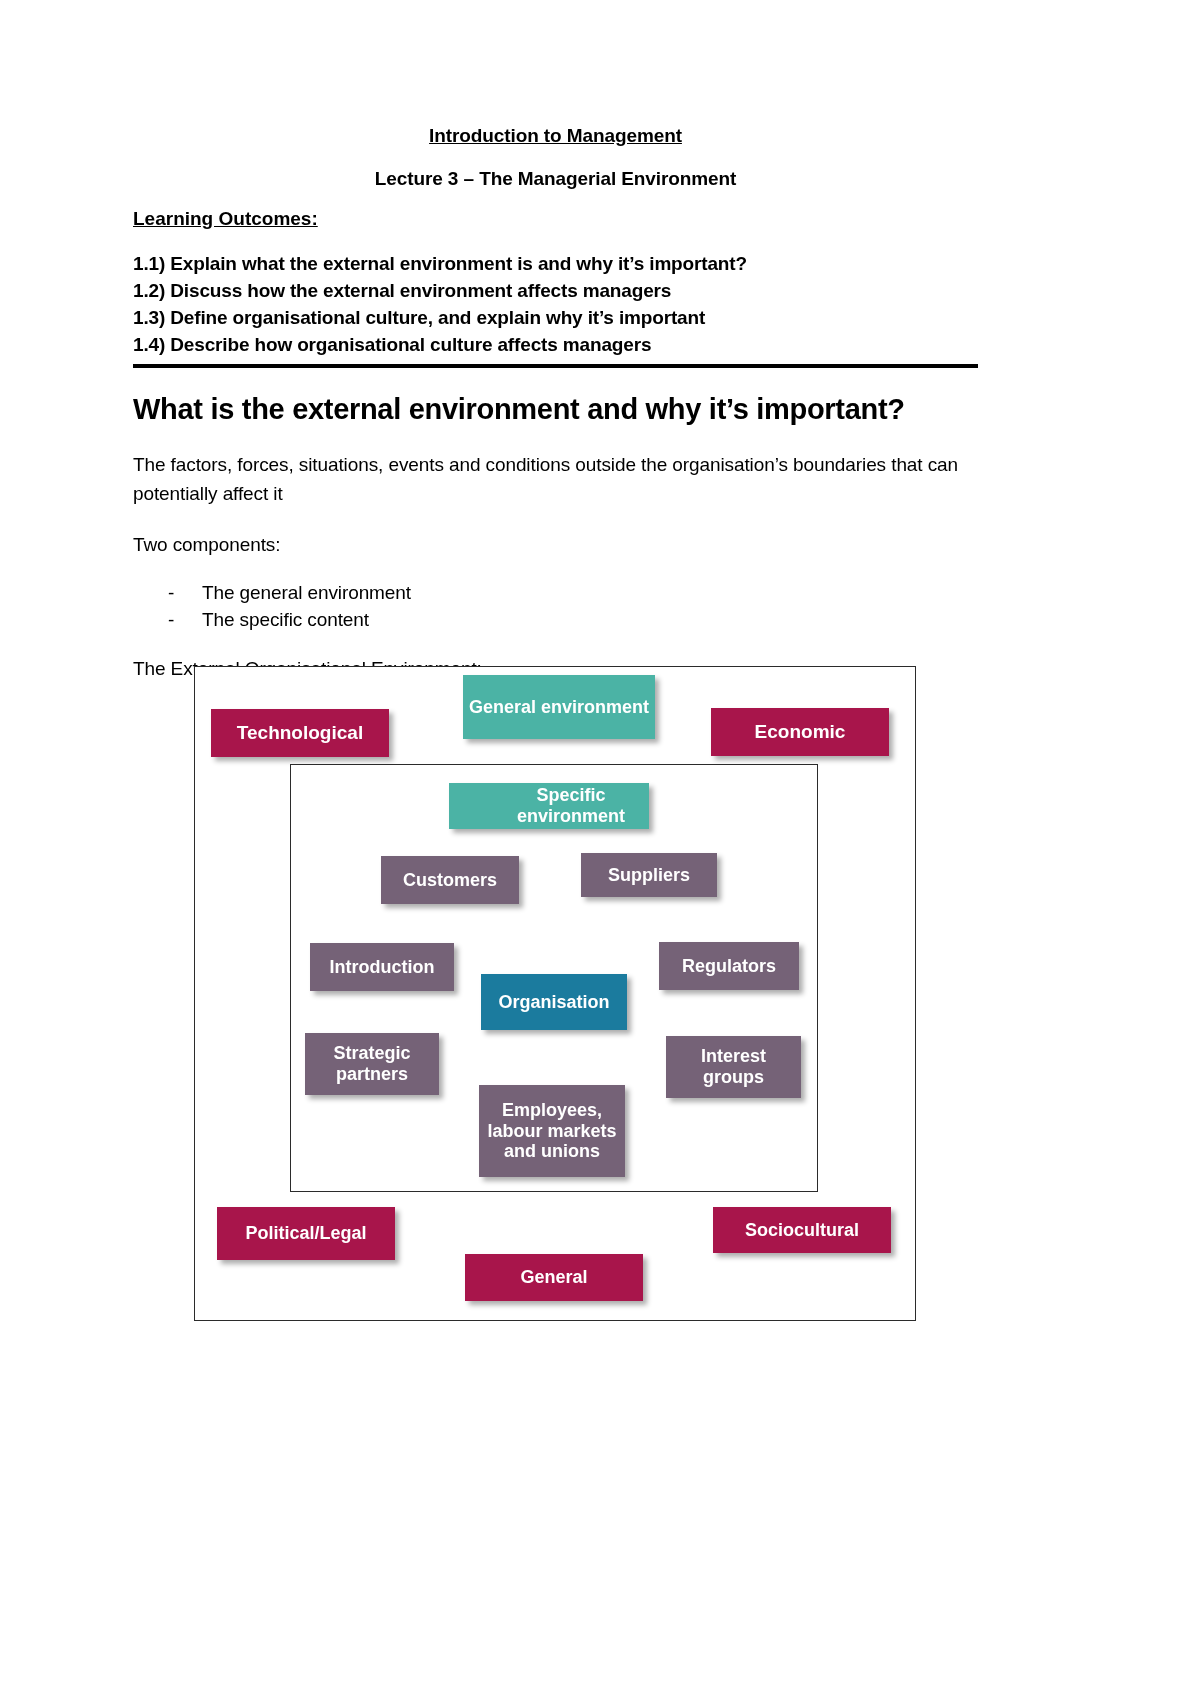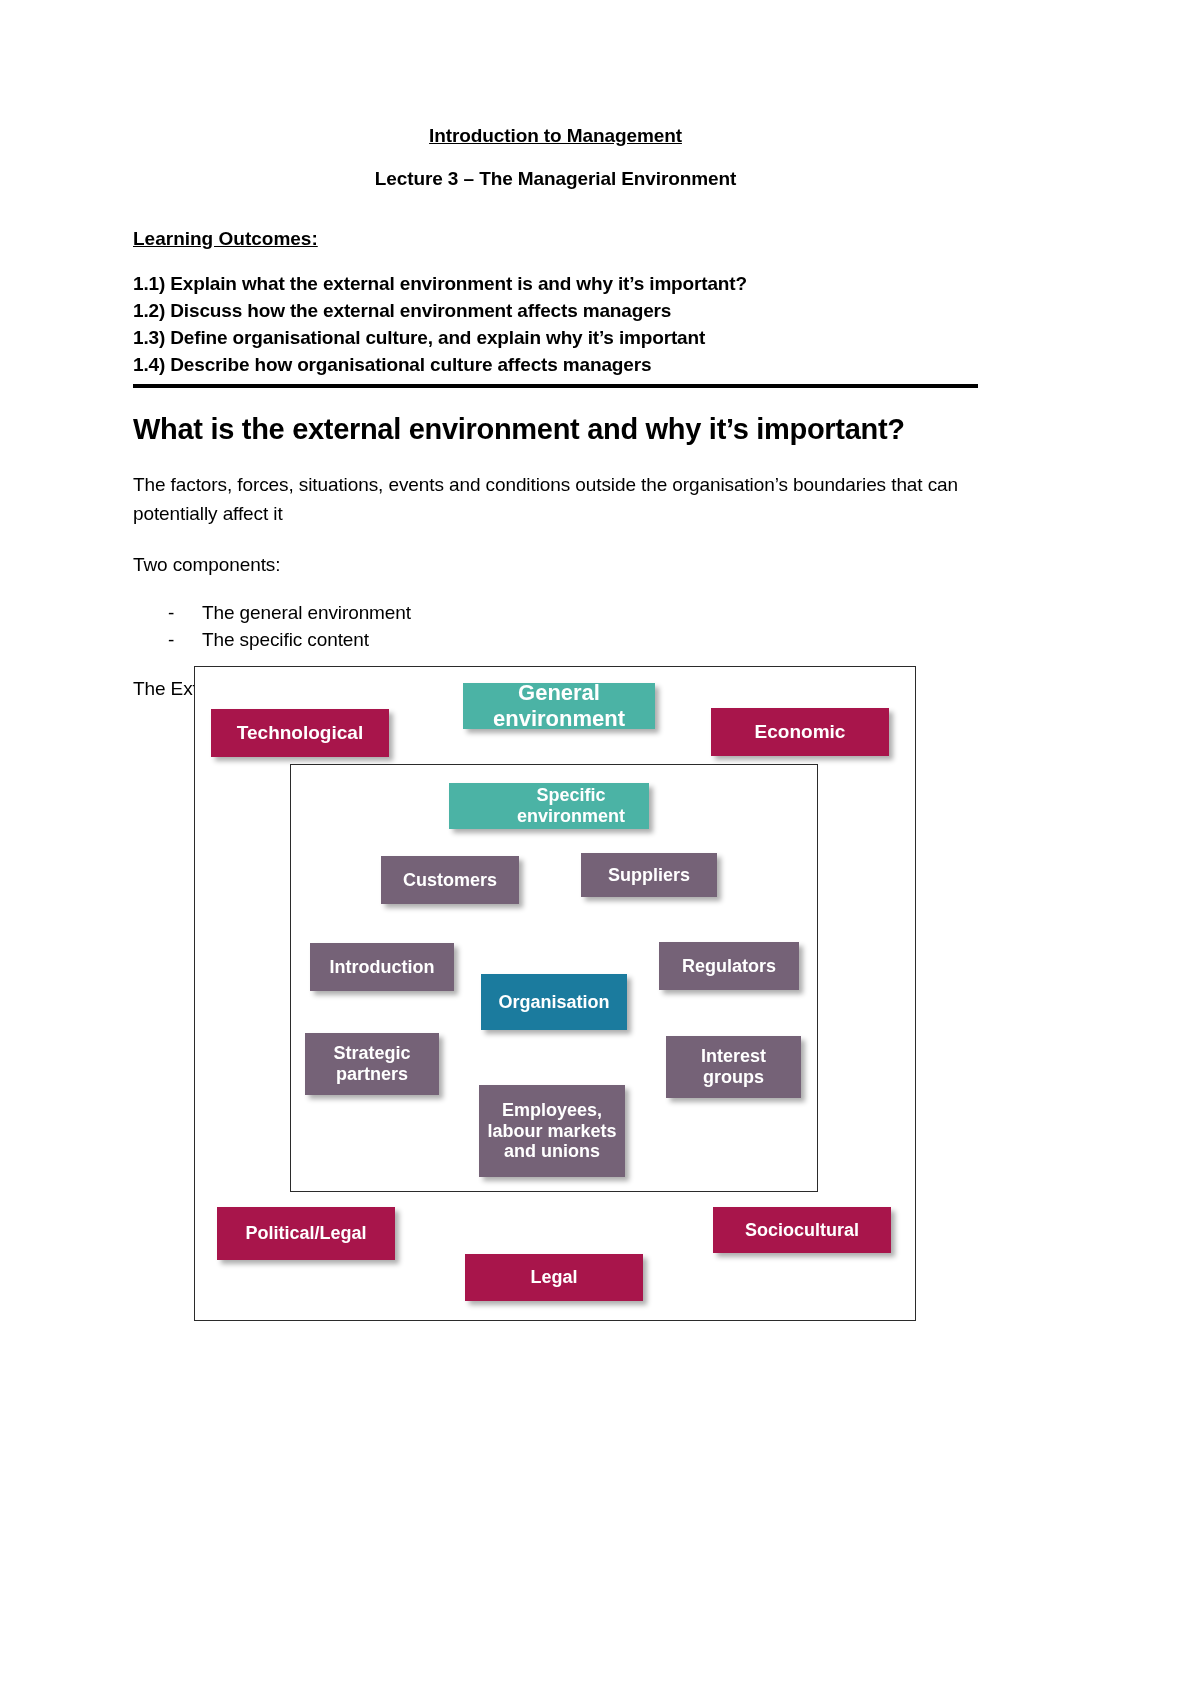--- a/index.html
+++ b/index.html
@@ -47,21 +47,21 @@
     font-size: 19px;
     line-height: 28px;
     margin-top: 15px;
     letter-spacing: -0.1px;
   }
   .section-label {
     font-weight: bold;
     font-size: 19px;
     line-height: 28px;
     text-decoration: underline;
-    margin-top: 32px;
+    margin-top: 12px;
   }
 
   .outcomes {
     margin-top: 17px;
   }
   .outcome-line {
     font-weight: bold;
     font-size: 19px;
     line-height: 27px;
     letter-spacing: -0.15px;
@@ -143,21 +143,21 @@
     font-family: "Liberation Sans", sans-serif;
     box-shadow: 4px 4px 5px rgba(0,0,0,0.32);
     line-height: 1.16;
   }
   .n-general  { background: #4bb3a5; }
   .n-red      { background: #a8154b; }
   .n-purple   { background: #756277; }
   .n-org      { background: #1b7b9e; }
 
   
-  .node-general-env { left: 268px;  top: 16px;  width: 192px; height: 46px; font-size: 22px; }
+  .node-general-env { left: 268px;  top: 8px;  width: 192px; height: 64px; font-size: 18px; }
   .node-technological { left: 16px; top: 42px;  width: 178px; height: 48px; font-size: 19px; }
   .node-economic    { left: 516px;  top: 41px;  width: 178px; height: 48px; font-size: 19px; }
   .node-political   { left: 22px;   top: 540px; width: 178px; height: 53px; font-size: 18px; }
   .node-sociocultural { left: 518px;top: 540px; width: 178px; height: 46px; font-size: 18px; }
   .node-global      { left: 270px;  top: 587px; width: 178px; height: 47px; font-size: 18px; }
 
   
   .node-specific-env { left: 158px; top: 18px;  width: 200px; height: 46px; font-size: 18px; padding-left: 44px; }
   .node-customers   { left: 90px;   top: 91px;  width: 138px; height: 48px; font-size: 18px; }
   .node-suppliers   { left: 290px;  top: 88px;  width: 136px; height: 44px; font-size: 18px; }
@@ -209,21 +209,21 @@
     <div class="caption">The External Organisational Environment:</div>
   </div>
 
   <div class="diagram">
 
     <div class="node n-general node-general-env">General environment</div>
     <div class="node n-red node-technological">Technological</div>
     <div class="node n-red node-economic">Economic</div>
     <div class="node n-red node-political">Political/Legal</div>
     <div class="node n-red node-sociocultural">Sociocultural</div>
-    <div class="node n-red node-global">Legal</div>
+    <div class="node n-red node-global">General</div>
 
     <div class="inner-box">
       <div class="node n-general node-specific-env">Specific environment</div>
       <div class="node n-purple node-customers">Customers</div>
       <div class="node n-purple node-suppliers">Suppliers</div>
       <div class="node n-purple node-competitors">Introduction</div>
       <div class="node n-purple node-regulators">Regulators</div>
       <div class="node n-org node-organisation">Organisation</div>
 
       <div class="node n-purple node-strategic">

